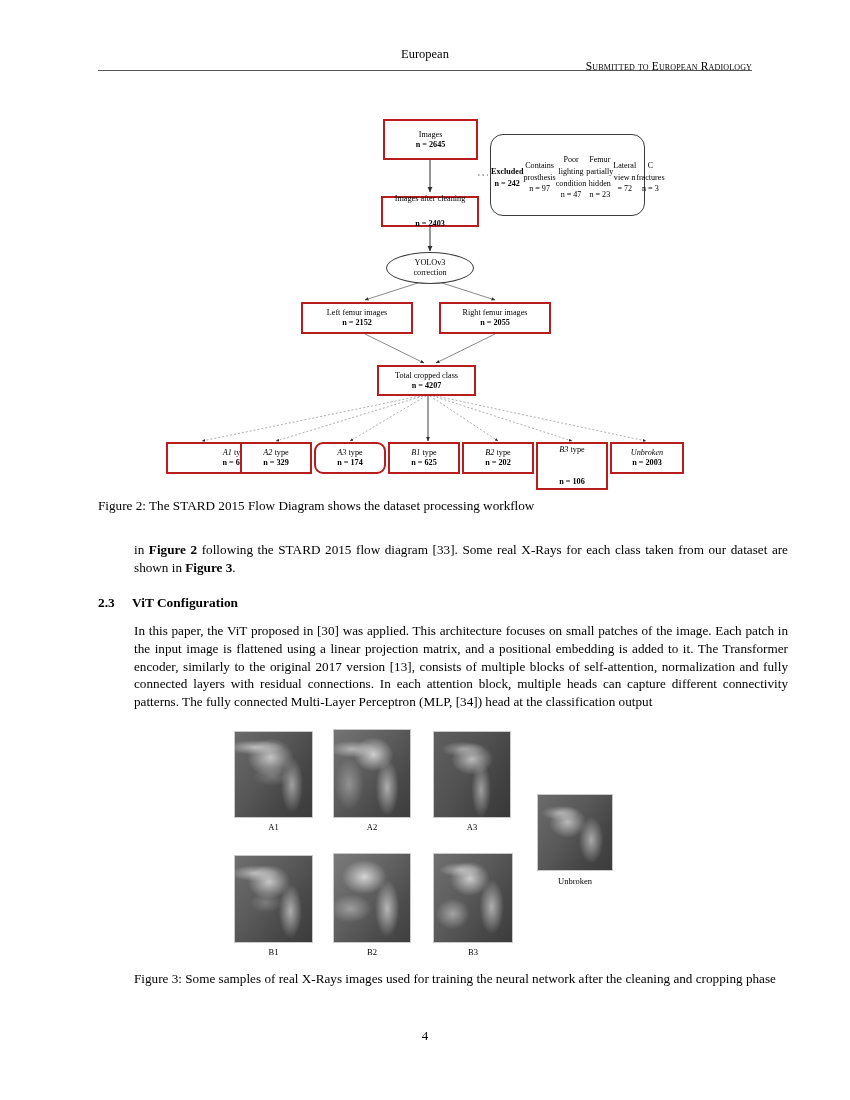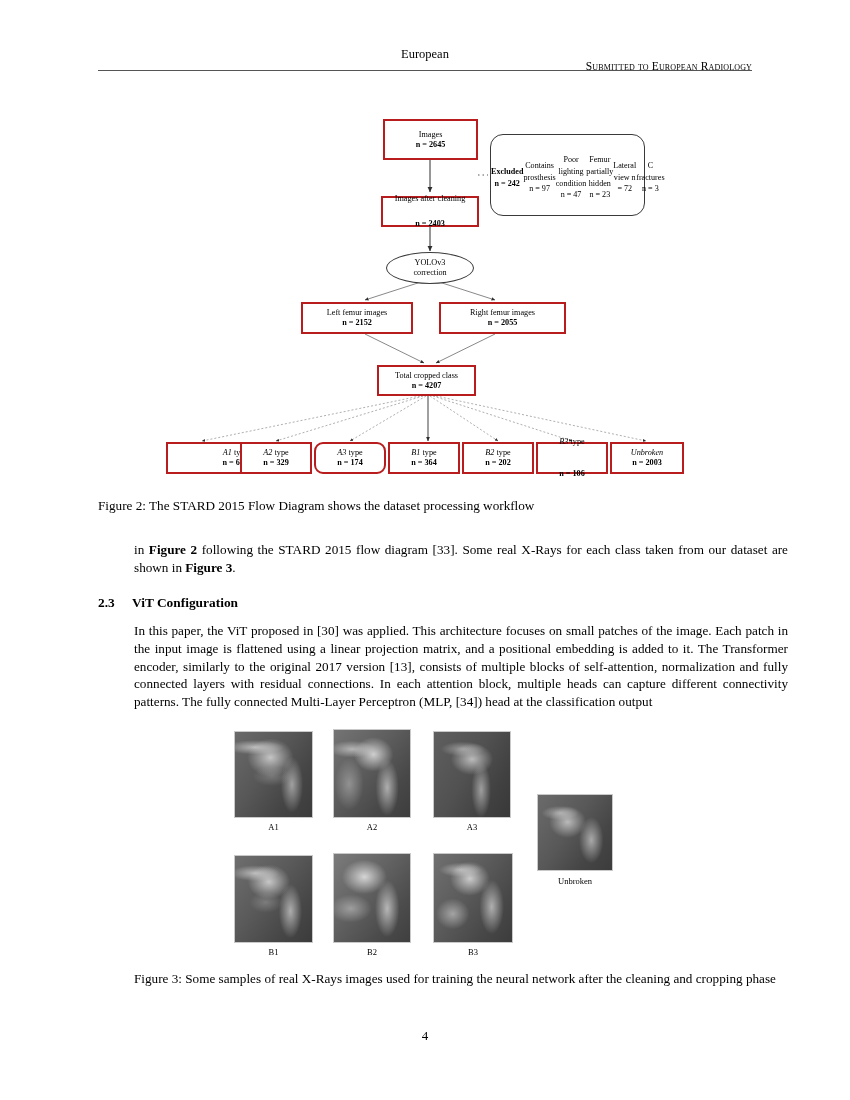--- a/index.html
+++ b/index.html
@@ -225,21 +225,21 @@
 <div class="ellipse" style="left:386px; top:252px; width:88px; height:32px;">
   <span class="l1">YOLOv3</span>
   <span class="l1">correction</span>
 </div>
 
 <div class="fbox" style="left:301px; top:302px; width:112px; height:32px;">
   <span class="l1">Left femur images</span>
   <span class="l2">n = 2152</span>
 </div>
 
-<div class="fbox" style="left:439px; top:302px; width:127px; height:32px;">
+<div class="fbox" style="left:439px; top:302px; width:112px; height:32px;">
   <span class="l1">Right femur images</span>
   <span class="l2">n = 2055</span>
 </div>
 
 <div class="fbox" style="left:377px; top:365px; width:99px; height:31px;">
   <span class="l1">Total cropped class</span>
   <span class="l2">n = 4207</span>
 </div>
 
 <div class="fbox" style="left:166px; top:442px; width:84px; height:32px;align-items:flex-end;">
@@ -249,27 +249,27 @@
 <div class="fbox" style="left:240px; top:442px; width:72px; height:32px;">
   <span class="l1"><i class="it">A2</i><span> type</span></span>
   <span class="l2">n = 329</span>
 </div>
 <div class="fbox" style="left:314px; top:442px; width:72px; height:32px;border-radius:9px;">
   <span class="l1"><i class="it">A3</i><span> type</span></span>
   <span class="l2">n = 174</span>
 </div>
 <div class="fbox" style="left:388px; top:442px; width:72px; height:32px;">
   <span class="l1"><i class="it">B1</i><span> type</span></span>
-  <span class="l2">n = 364</span>
+  <span class="l2">n = 625</span>
 </div>
 <div class="fbox" style="left:462px; top:442px; width:72px; height:32px;">
   <span class="l1"><i class="it">B2</i><span> type</span></span>
   <span class="l2">n = 202</span>
 </div>
-<div class="fbox" style="left:536px; top:442px; width:72px; height:32px;gap:22px;">
+<div class="fbox" style="left:536px; top:442px; width:72px; height:48px;gap:22px;">
   <span class="l1"><i class="it">B3</i><span> type</span></span>
   <span class="l2">n = 106</span>
 </div>
 <div class="fbox" style="left:610px; top:442px; width:74px; height:32px;">
   <span class="l1"><i class="it">Unbroken</i><span></span></span>
   <span class="l2">n = 2003</span>
 </div>
 
 <div class="caption" style="top:497px;">Figure 2: The STARD 2015 Flow Diagram shows the dataset processing workflow</div>
 

